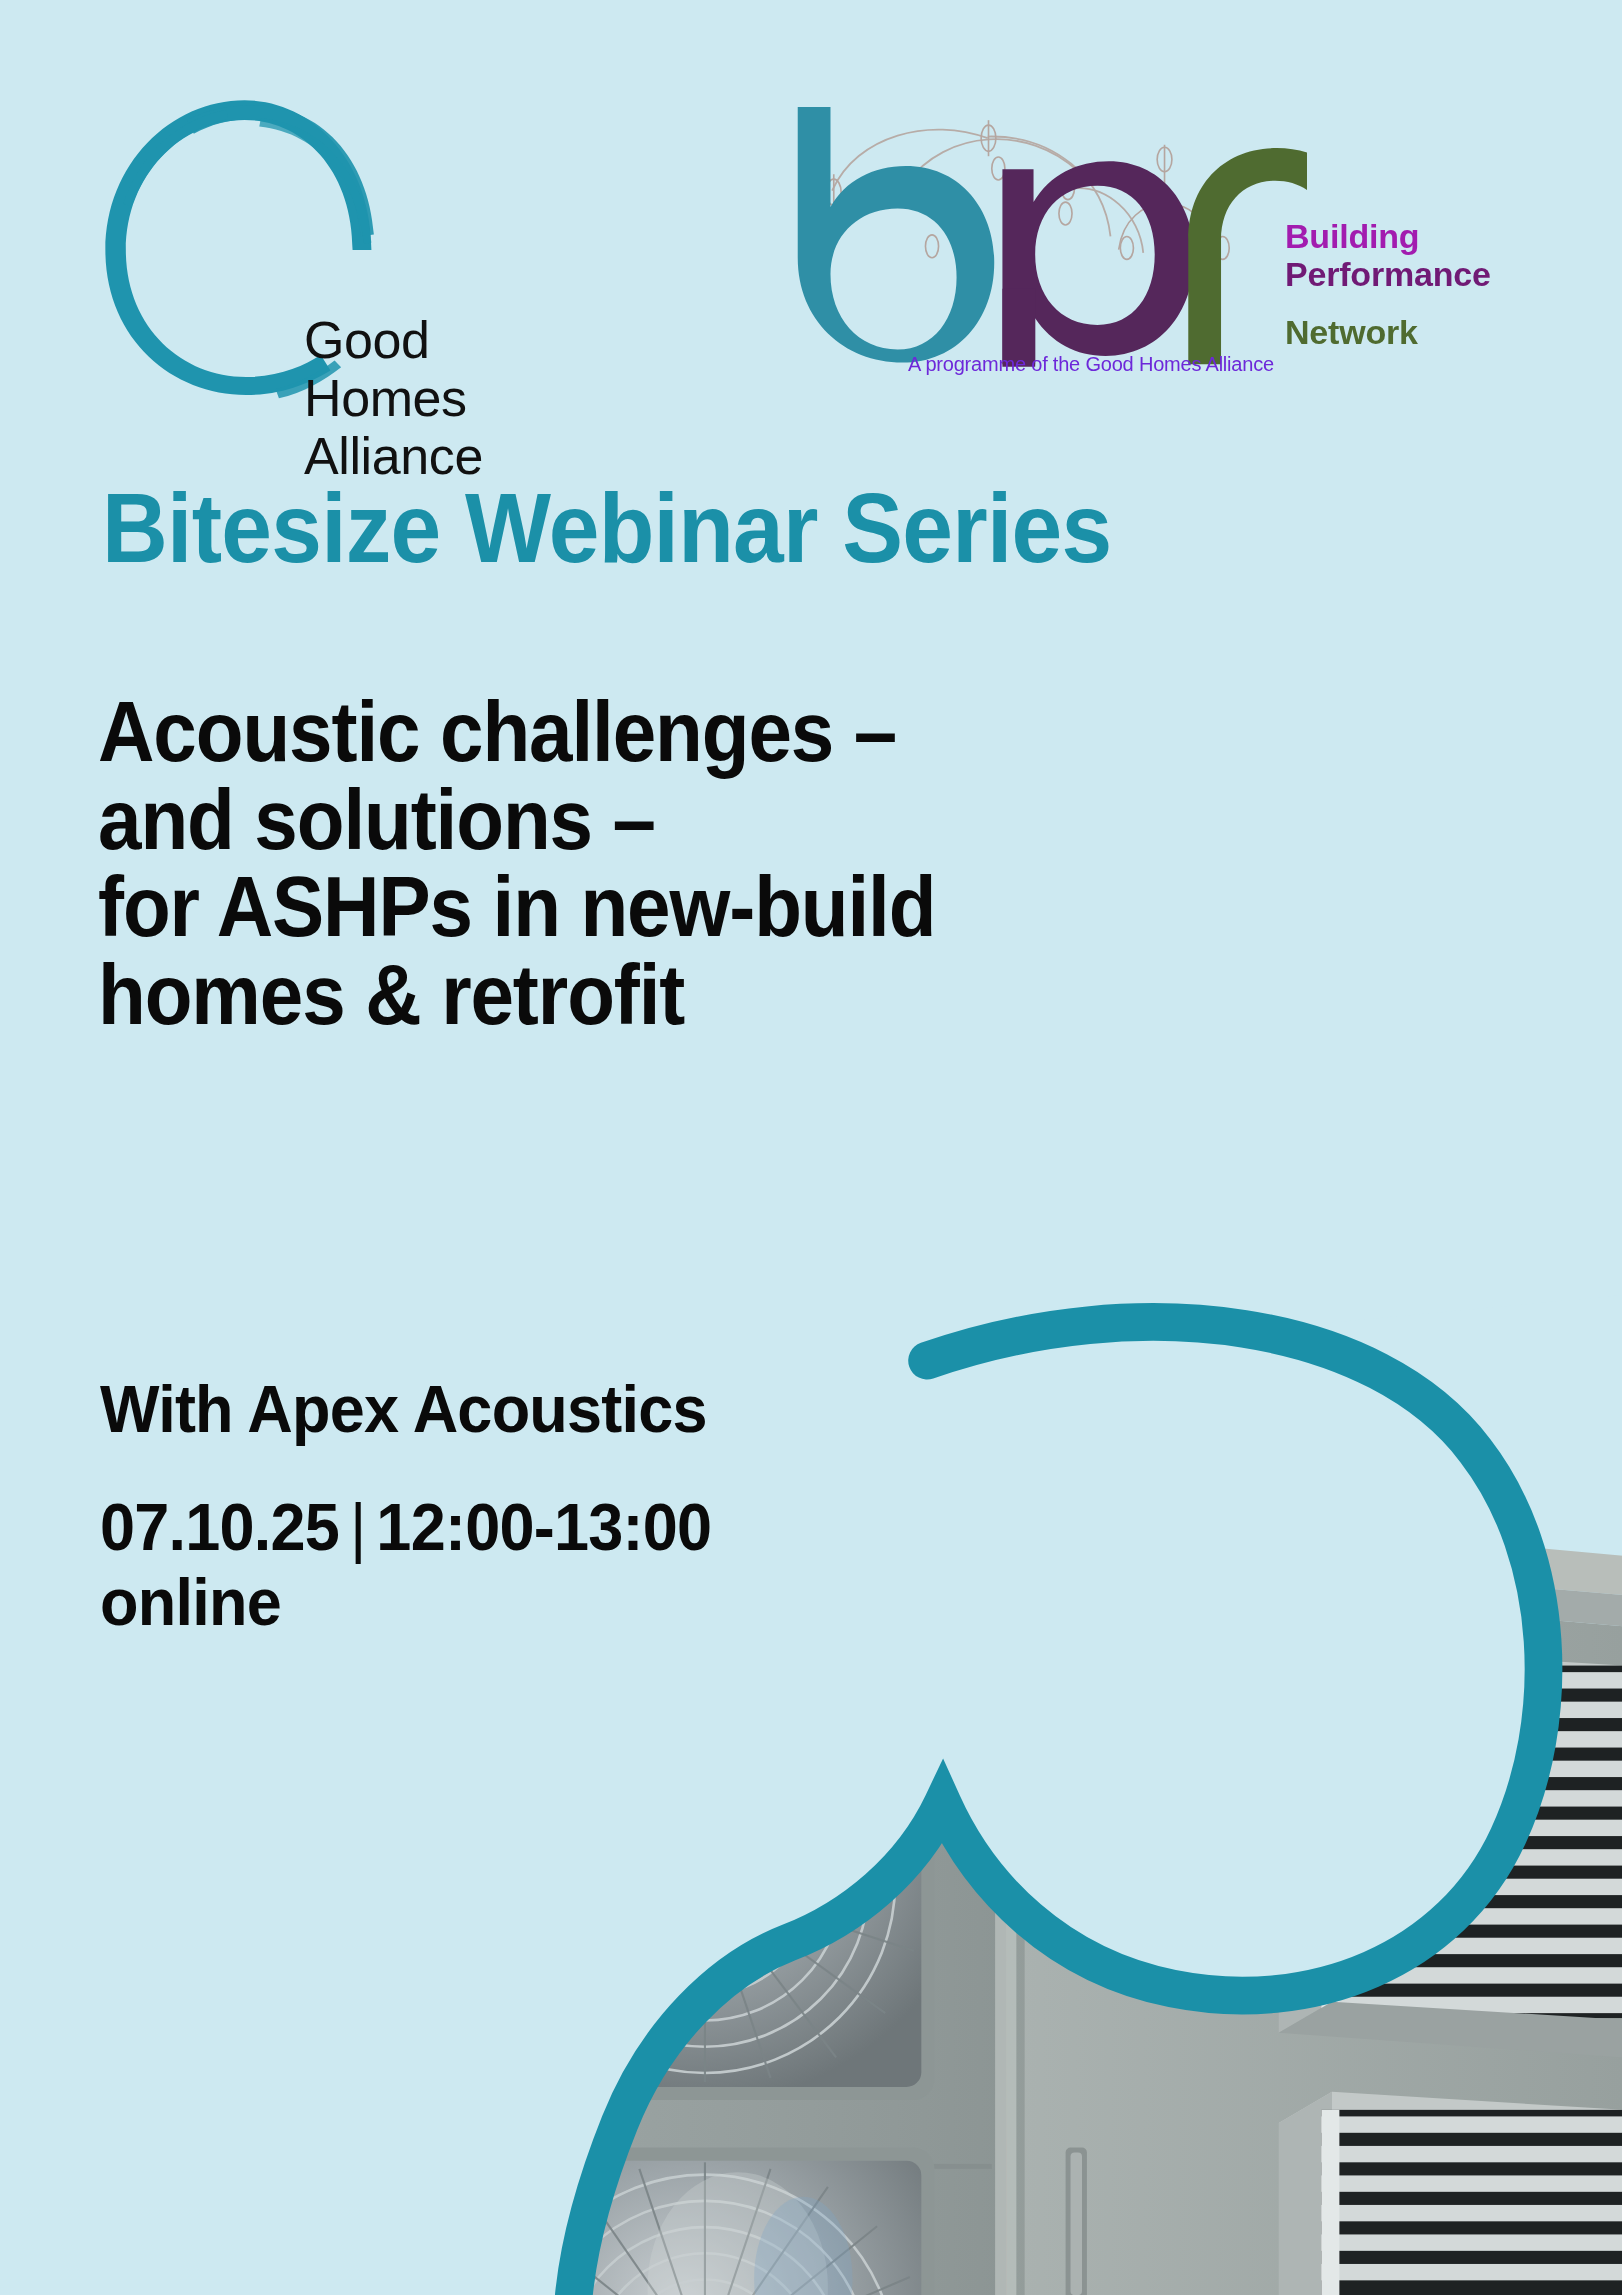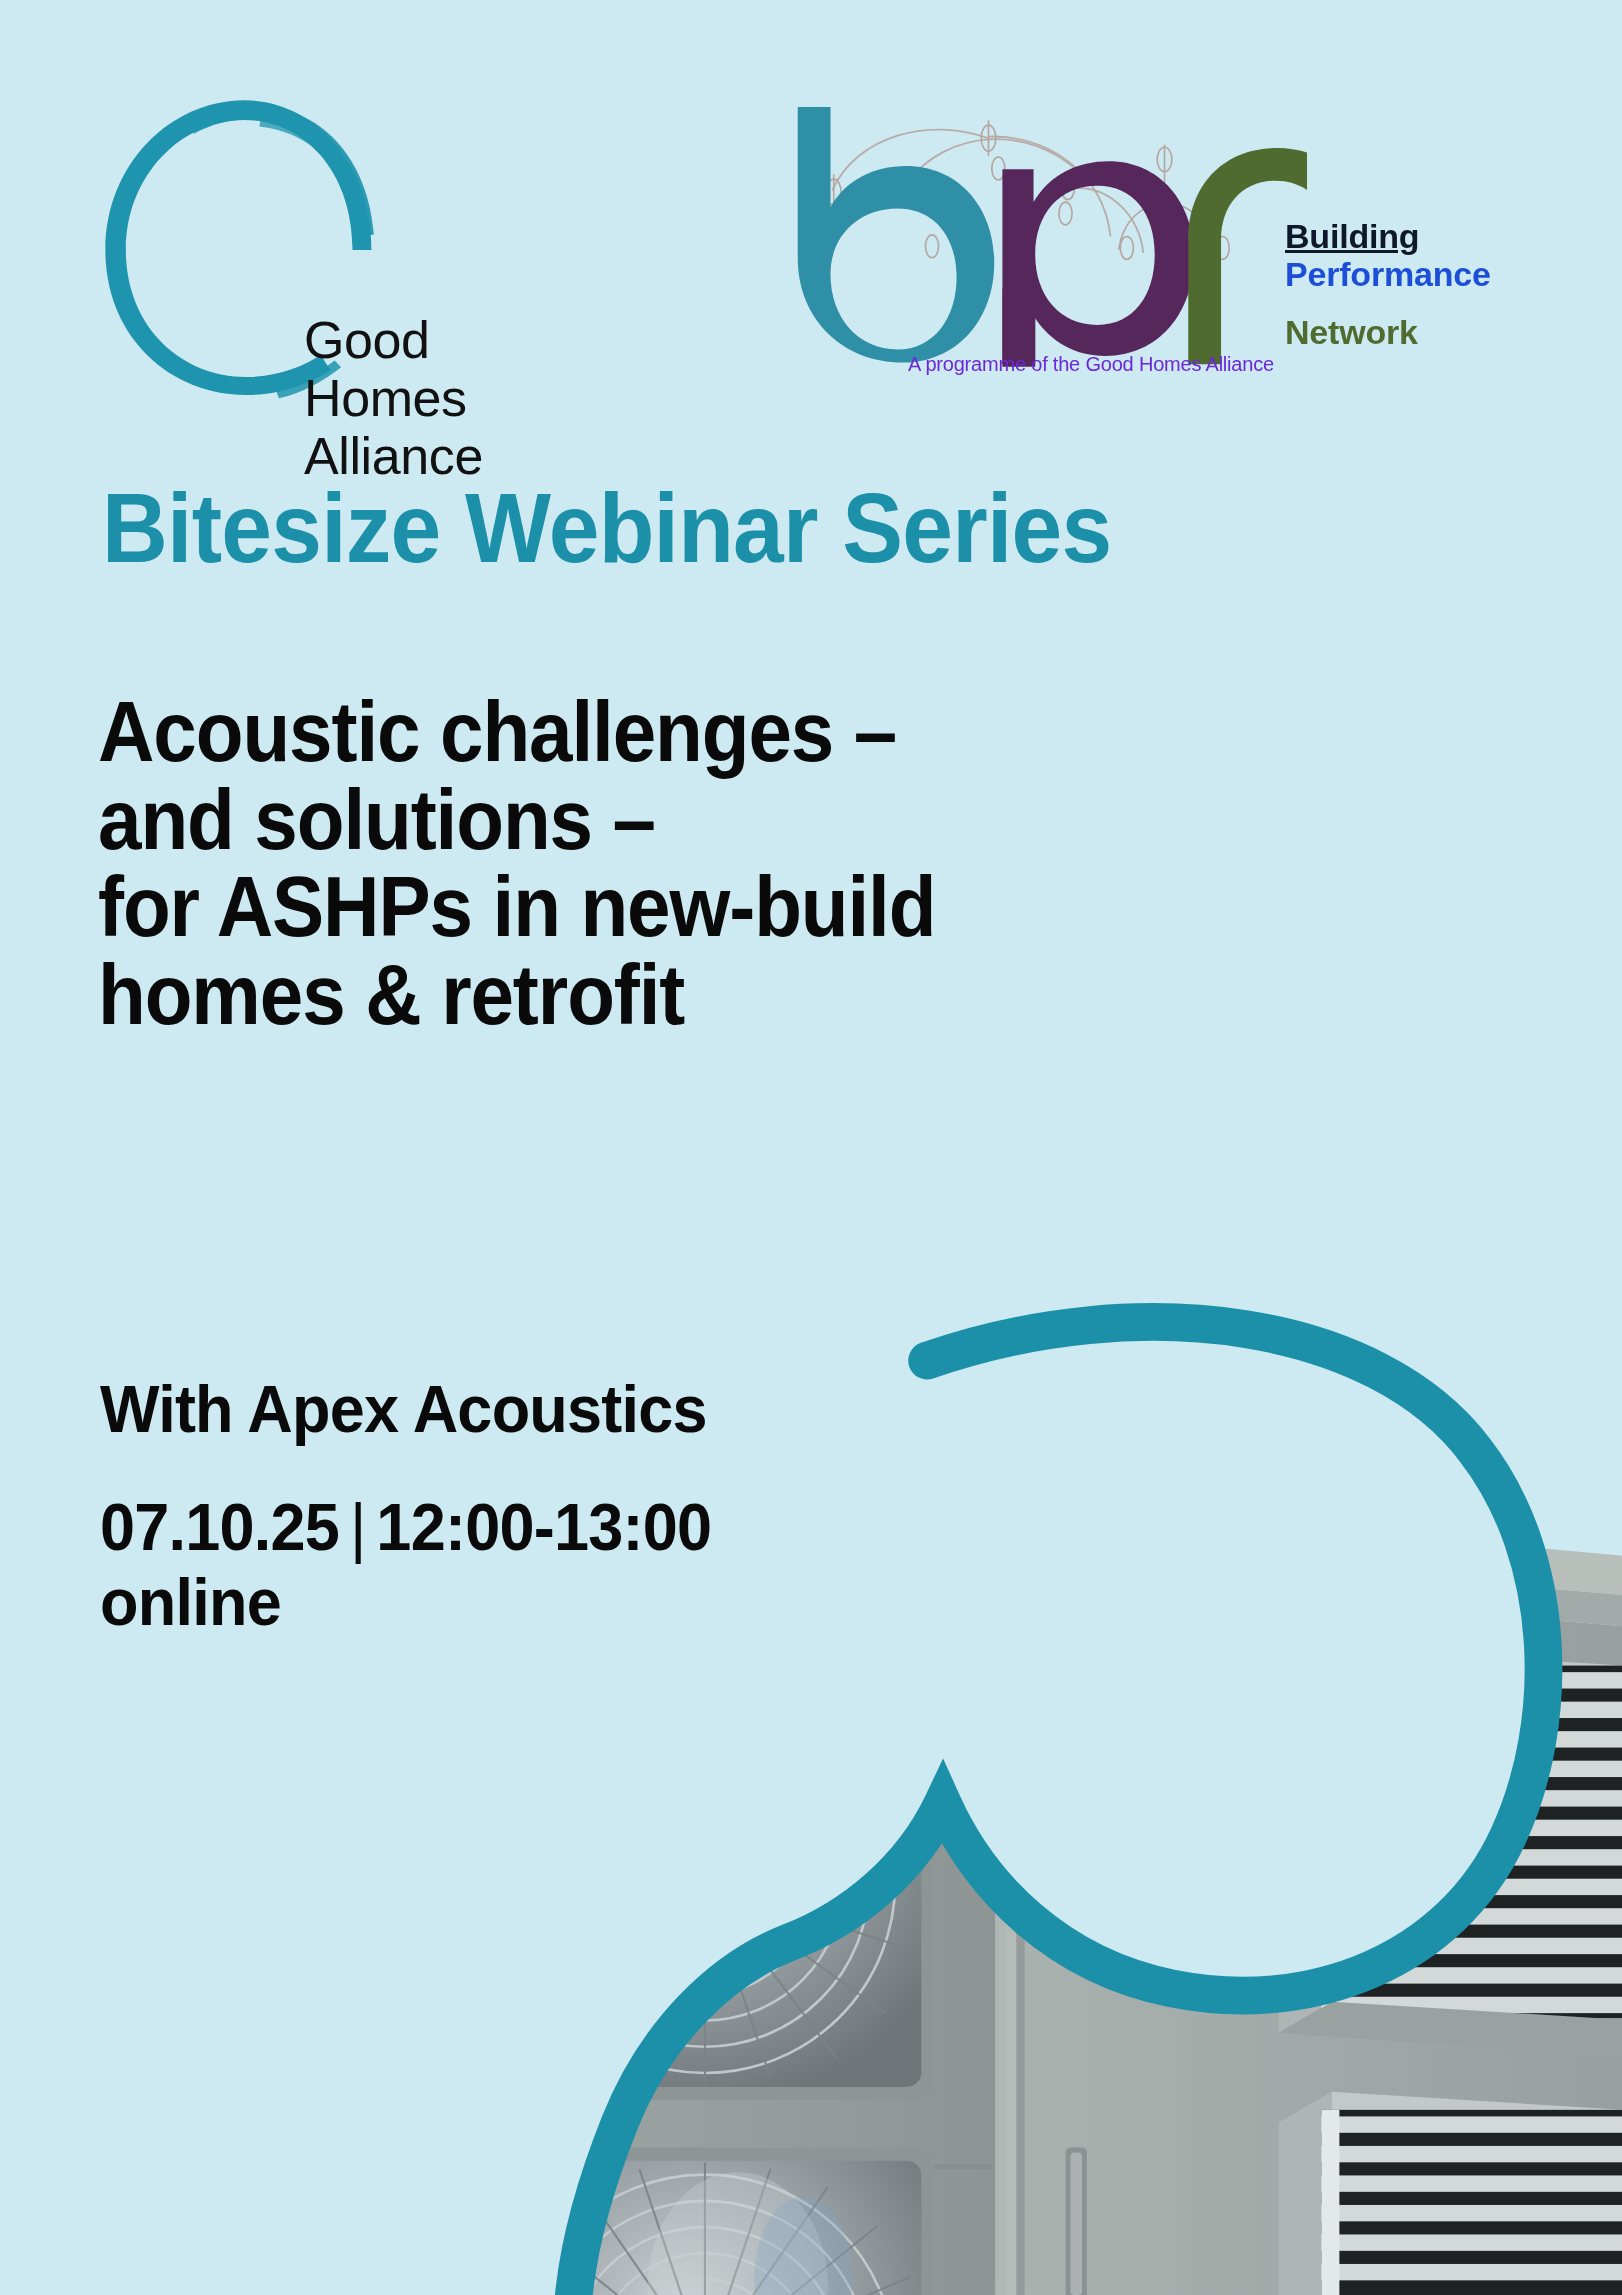--- a/index.html
+++ b/index.html
@@ -22,22 +22,22 @@
     font-size:52px;line-height:1.12;color:#111;
     font-family:"Liberation Sans", sans-serif;font-weight:400;
     letter-spacing:-0.4px;
   }
   .gha-words div{white-space:nowrap;}
 
   .bpn-logo{position:absolute;left:783px;top:92px;width:762px;height:320px;}
   .bpn-mark{position:absolute;left:0;top:0;width:524px;height:275px;}
   .bpn-words{position:absolute;left:502px;top:125px;line-height:1.12;}
   .bpn-words div{font-size:34px;font-weight:bold;white-space:nowrap;letter-spacing:-0.2px;}
-  .bpn-b{color:#0f172a;text-decoration:underline;}
-  .bpn-p{color:#1d4ed8;}
+  .bpn-b{color:#a21caf;}
+  .bpn-p{color:#701a75;}
   .bpn-n{color:#4f6b30;margin-top:20px;}
   .bpn-tagline{
     position:absolute;left:125px;top:261px;
     font-size:20px;color:#6d28d9;white-space:nowrap;letter-spacing:-0.2px;
   }
 
   
   .series{
     position:absolute;left:102px;top:472px;
     font-size:98px;font-weight:bold;color:#1b90a8;

